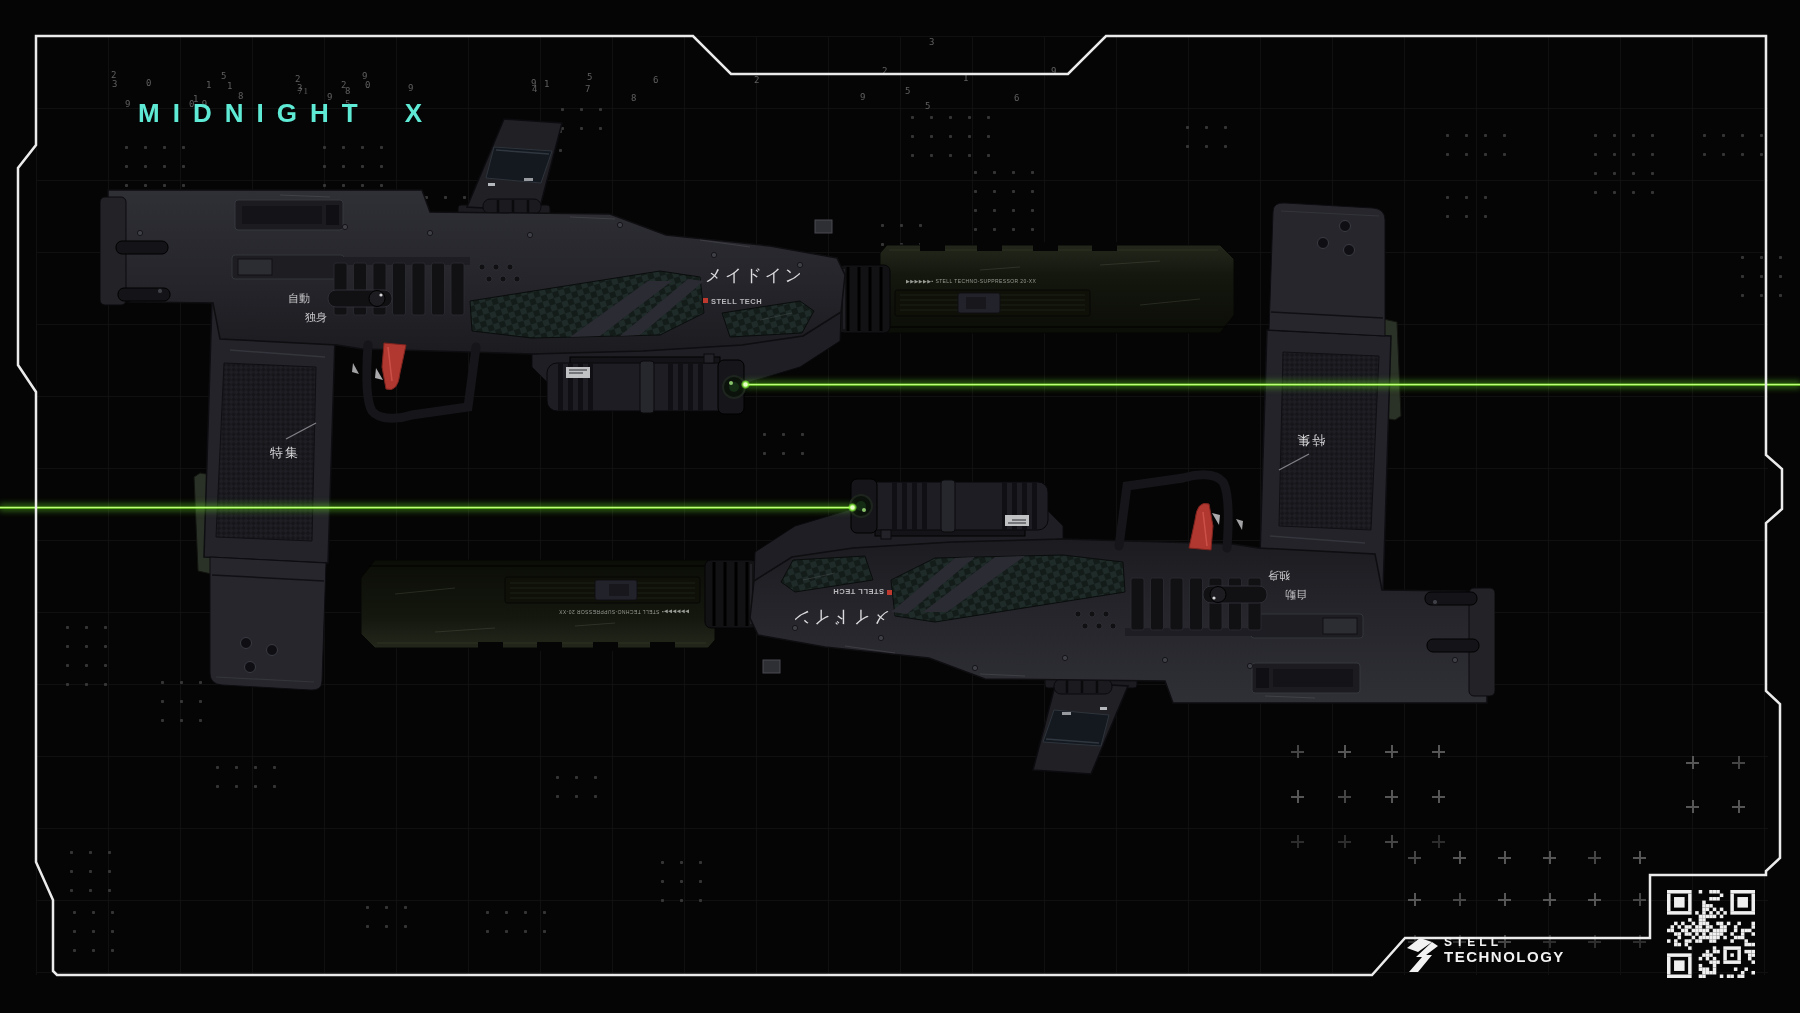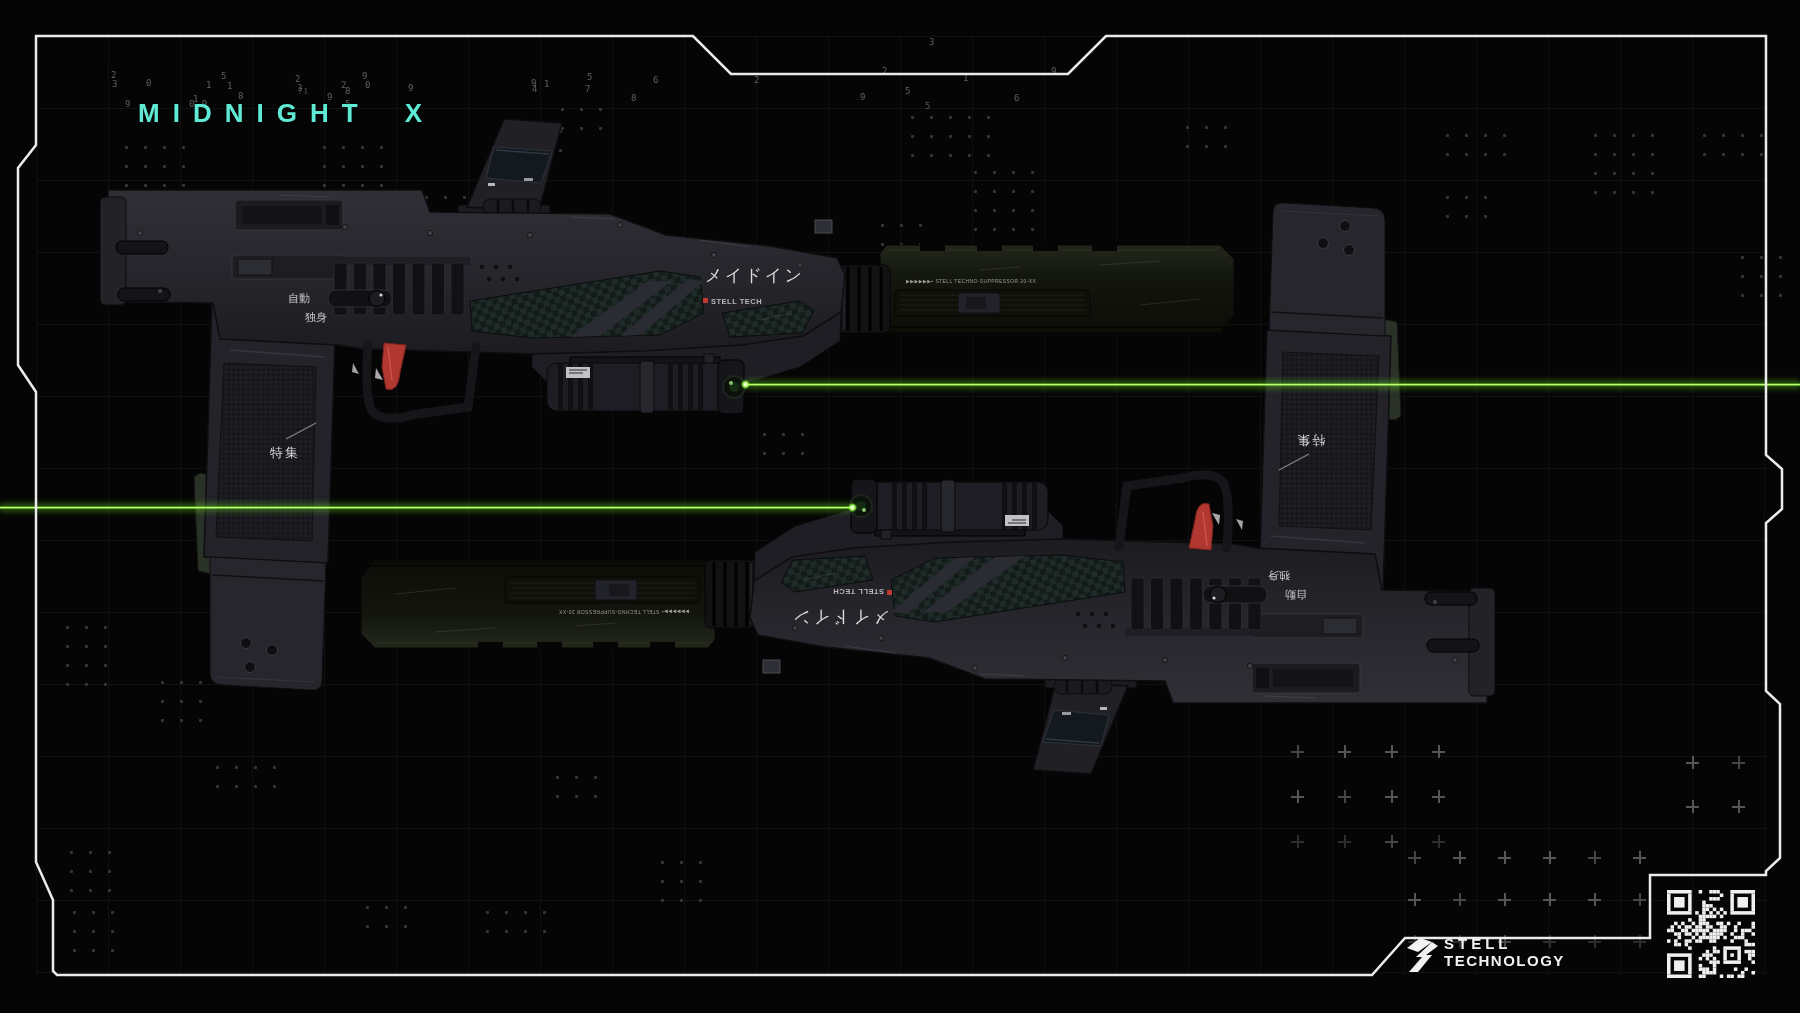--- a/index.html
+++ b/index.html
@@ -34,21 +34,21 @@
     box-shadow:0 0 7px 1px rgba(120,255,45,.55);}
   .laser-dot{position:absolute;width:9px;height:9px;border-radius:50%;z-index:7;
     background:radial-gradient(circle,#eaffc8 0 25%,rgba(140,255,60,.8) 45%,rgba(120,255,40,0) 75%);}
 
   #title{position:absolute;left:138px;top:98px;z-index:9;color:#5eead4;font-size:26px;
     font-weight:bold;letter-spacing:13px;word-spacing:14px;}
 
   #brand{position:absolute;left:1404px;top:936px;z-index:9;display:flex;align-items:flex-start;}
   #brand .mark{width:36px;height:38px;margin-right:4px;}
   #brand .lines{color:#f2f2f2;font-weight:bold;line-height:1.12;}
-  #brand .l1{font-size:15px;letter-spacing:4px;}
+  #brand .l1{font-size:12px;letter-spacing:4px;}
   #brand .l2{font-size:15px;letter-spacing:1.5px;}
 
   #qr{position:absolute;z-index:9;}
 </style>
 </head>
 <body>
 
 <div id="stage">
 
   <div class="grid-layer"></div>

